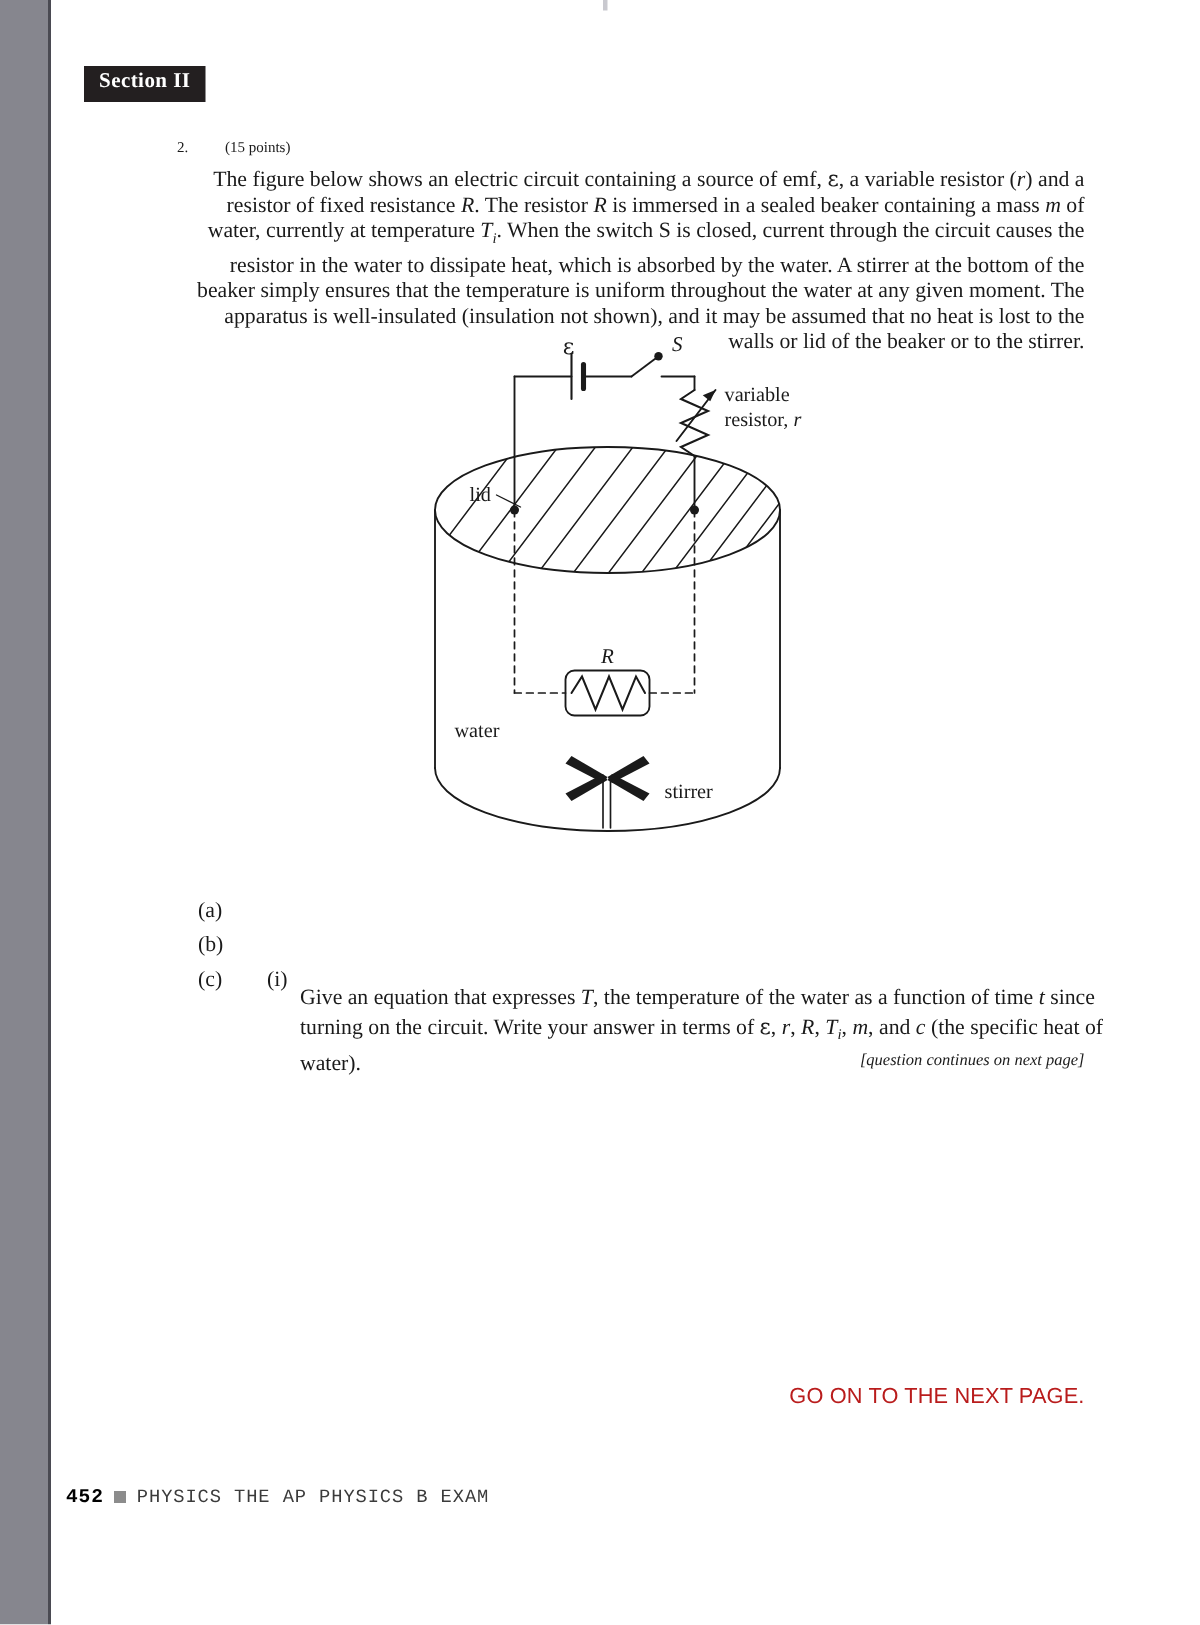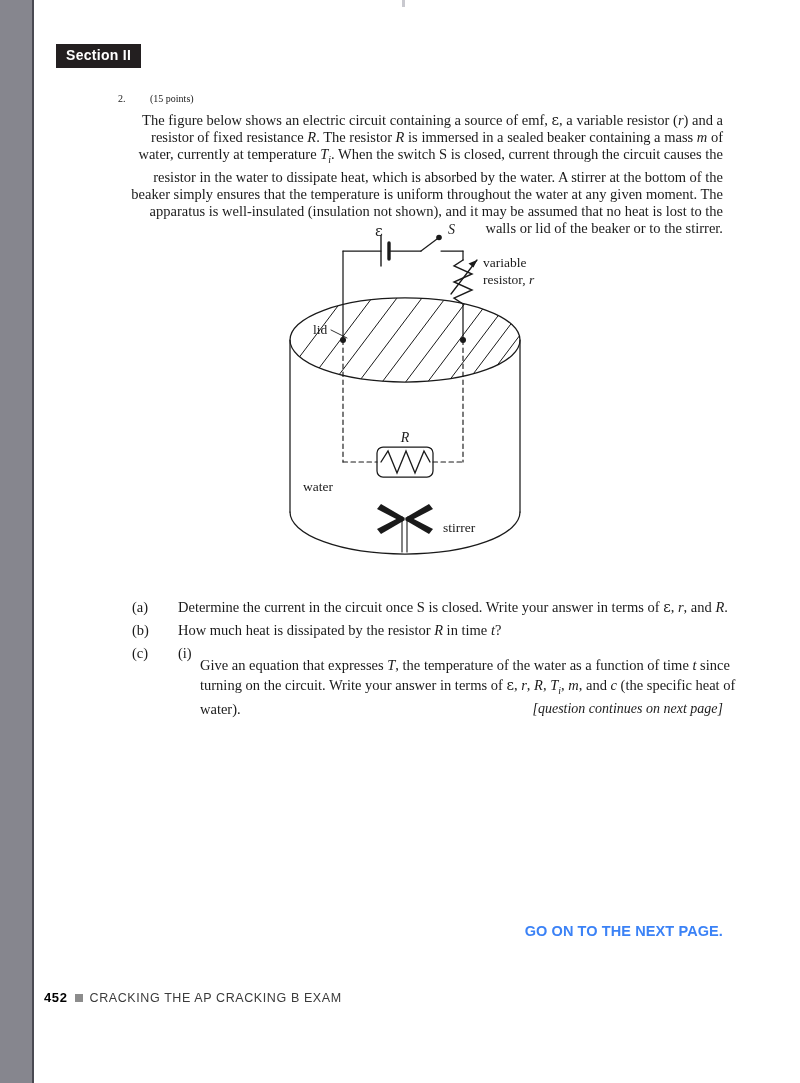--- a/index.html
+++ b/index.html
@@ -37,21 +37,21 @@
     width: 3px; height: 7px;
     background: #c9c9cf;
   }
 
   
   #section-badge {
     position: absolute;
     left: 56px; top: 44px;
     background: #231f20;
     color: #ffffff;
-    font-family: Liberation Sans, sans-serif;
+    font-family: Liberation Serif, serif;
     font-weight: bold;
     font-size: 14px;
     letter-spacing: 0.3px;
     padding: 4px 10px 5px 10px;
     line-height: 1.05;
   }
 
   
   #q-number-row {
     position: absolute;
@@ -115,42 +115,42 @@
     left: 22px; top: 12px;
     width: 548px;
   }
 
   
   #continues {
     position: absolute;
     left: 0; top: 701px;
     width: 723px;
     text-align: right;
-    font-size: 14px;
+    font-size: 11px;
     font-style: italic;
   }
 
   
   #goon {
     position: absolute;
     left: 0; top: 923px;
     width: 723px;
     text-align: right;
     font-family: "Liberation Sans", "DejaVu Sans", sans-serif;
-    font-weight: bold;
+    font-weight: normal;
     font-size: 14.5px;
     letter-spacing: 0.1px;
-    color: #3b82f6;
+    color: #b91c1c;
   }
 
   
   #footer {
     position: absolute;
     left: 44px; top: 990px;
-    font-family: Liberation Sans, sans-serif;
+    font-family: Liberation Mono, monospace;
     font-size: 12.5px;
     letter-spacing: 0.6px;
     color: #3b3b3b;
     display: flex;
     align-items: center;
     gap: 7px;
   }
   #footer-page { font-weight: bold; color: #000; font-size: 13px; }
   #footer-sq {
     display: inline-block;
@@ -264,37 +264,35 @@
   <text x="228" y="62" font-family="Liberation Serif, serif" font-size="13.5" fill="#1a1a1a">resistor, <tspan font-style="italic">r</tspan></text>
   <text x="58" y="112" font-family="Liberation Serif, serif" font-size="13.5" fill="#1a1a1a">lid</text>
   <text x="150" y="220" text-anchor="middle" font-family="Liberation Serif, serif" font-style="italic" font-size="14" fill="#1a1a1a">R</text>
   <text x="48" y="269" font-family="Liberation Serif, serif" font-size="13.5" fill="#1a1a1a">water</text>
   <text x="188" y="310" font-family="Liberation Serif, serif" font-size="13.5" fill="#1a1a1a">stirrer</text>
 </svg>
 </div>
 
 <div class="part" id="part-a">
   <span class="part-label">(a)</span>
-  <span class="part-body"><span>Determine the current in the circuit once S is closed. Write your answer in terms of </span><span class="emf">ε</span><span>, </span><i>r</i><span>, and </span><i>R</i><span>.</span></span>
 </div>
 
 <div class="part" id="part-b">
   <span class="part-label">(b)</span>
-  <span class="part-body"><span>How much heat is dissipated by the resistor </span><i>R</i><span> in time </span><i>t</i><span>?</span></span>
 </div>
 
 <div class="part" id="part-c">
   <span class="part-label">(c)</span>
   <span class="part-body">
     <span class="roman">(i)</span>
     <span class="roman-body"><span>Give an equation that expresses </span><i>T</i><span>, the temperature of the water as a function of time </span><i>t</i><span> since turning on the circuit. Write your answer in terms of </span><span class="emf">ε</span><span>, </span><i>r</i><span>, </span><i>R</i><span>, </span><i>T</i><sub>i</sub><span>, </span><i>m</i><span>, and </span><i>c</i><span> (the specific heat of water).</span></span>
   </span>
 </div>
 
 <div id="continues">[question continues on next page]</div>
 
 <div id="goon">GO ON TO THE NEXT PAGE.</div>
 
 <div id="footer">
   <span id="footer-page">452</span>
   <span id="footer-sq"></span>
-  <span id="footer-title">CRACKING THE AP CRACKING B EXAM</span>
+  <span id="footer-title">PHYSICS THE AP PHYSICS B EXAM</span>
 </div>
 
 </body></html>

